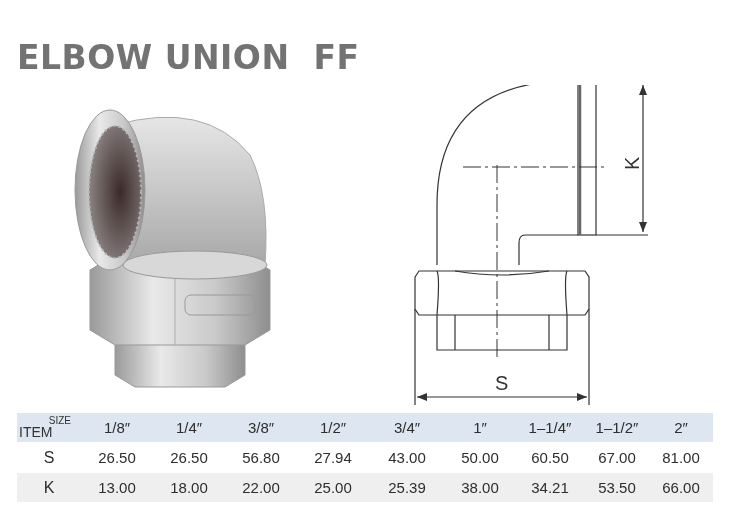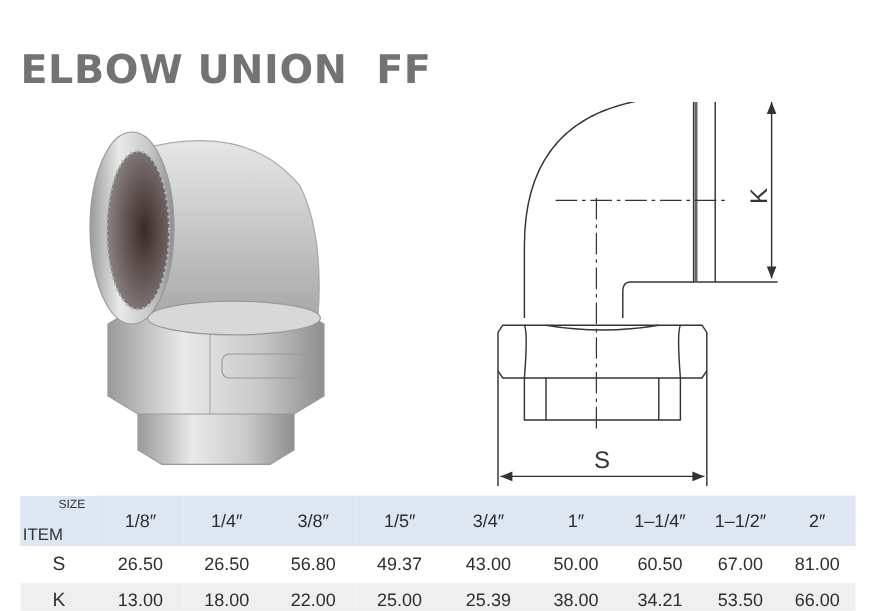--- a/index.html
+++ b/index.html
@@ -17,21 +17,21 @@
   .drawing { position: absolute; left: 395px; top: 85px; width: 275px; height: 320px; }
 
   .spec-table {
     position: absolute; left: 17px; top: 413px; width: 696px;
     border-collapse: collapse; table-layout: fixed;
   }
   .spec-table td {
     text-align: center; font-size: 15px; color: #2e2e2e;
     padding: 0; height: 30px; vertical-align: middle;
   }
-  .spec-table tr.head td { background: #dde6f1; height: 42px; }
+  .spec-table tr.head td { background: #dde6f1; height: 29px; }
   .spec-table tr.row-s td { background: #ffffff; height: 31px; }
   .spec-table tr.row-k td { background: #efefef; height: 29px; }
   .spec-table td.label { font-size: 16px; }
   .corner { position: relative; }
   .corner .size-lbl { position: absolute; right: 10px; top: 2px; font-size: 10px; color: #333; }
   .corner .item-lbl { position: absolute; left: 2px; bottom: 2px; font-size: 14px; color: #333; }
 </style>
 </head>
 <body>
 
@@ -126,33 +126,33 @@
   </colgroup>
   <tbody>
       <tr class="head">
     <td class="corner">
       <span class="size-lbl">SIZE</span>
       <span class="item-lbl">ITEM</span>
     </td>
     <td>1/8″</td>
     <td>1/4″</td>
     <td>3/8″</td>
-    <td>1/5″</td>
+    <td>1/2″</td>
     <td>3/4″</td>
     <td>1″</td>
     <td>1–1/4″</td>
     <td>1–1/2″</td>
     <td>2″</td>
   </tr>
   <tr class="row-s">
     <td class="label">S</td>
     <td>26.50</td>
     <td>26.50</td>
     <td>56.80</td>
-    <td>49.37</td>
+    <td>27.94</td>
     <td>43.00</td>
     <td>50.00</td>
     <td>60.50</td>
     <td>67.00</td>
     <td>81.00</td>
   </tr>
   <tr class="row-k">
     <td class="label">K</td>
     <td>13.00</td>
     <td>18.00</td>

